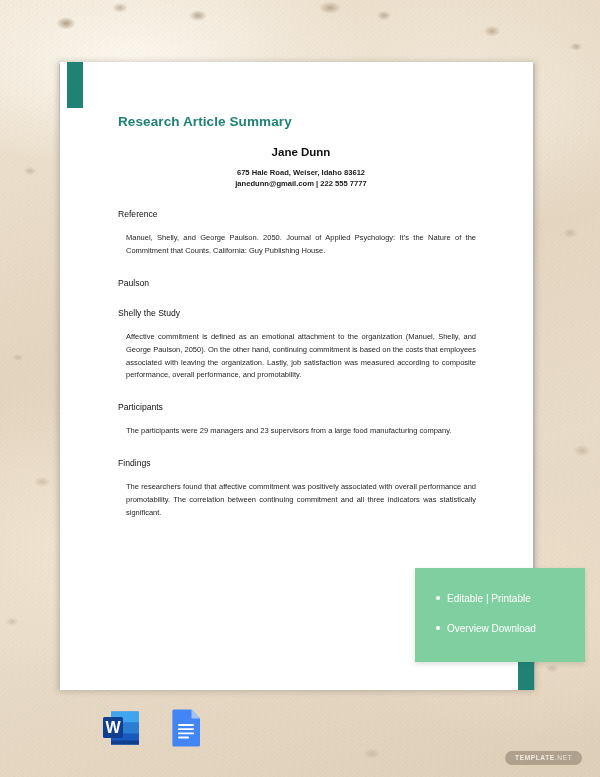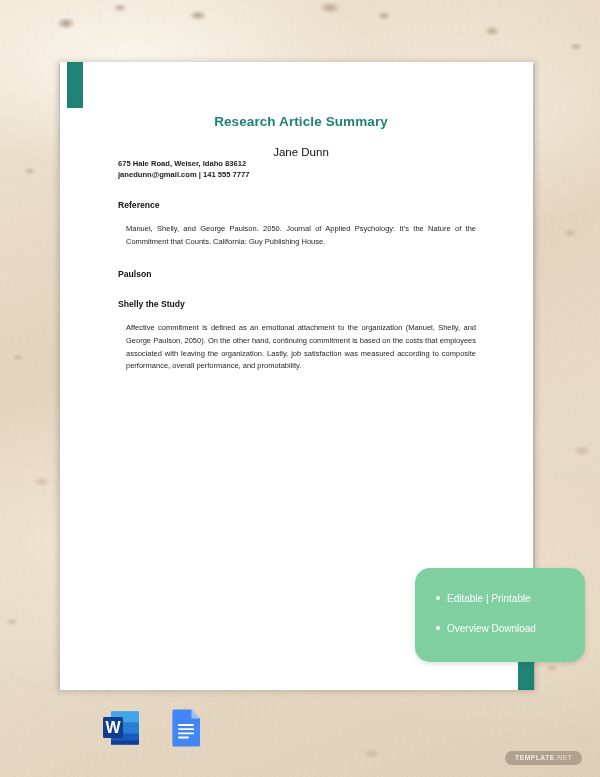--- a/index.html
+++ b/index.html
@@ -103,62 +103,62 @@
     left: 58px;
     top: 52px;
     width: 366px;
     color: #1b1b1b;
   }
 
   #doc-title {
     font-size: 13.5px;
     font-weight: bold;
     color: #1f8275;
-    text-align: center;
     letter-spacing: 0.1px;
     margin: 0 0 17px 0;
   }
   #author-name {
     font-size: 11.5px;
-    font-weight: normal;
+    font-weight: bold;
     text-align: center;
     color: #111;
-    margin: 0 0 0 0;
+    margin: 0 0 9px 0;
   }
   .author-line {
     font-size: 7.6px;
     font-weight: bold;
+    text-align: center;
     color: #1a1a1a;
     line-height: 1.45;
   }
 
   .section { margin-top: 20px; }
   .section-heading {
     font-size: 8.6px;
-    font-weight: bold;
+    font-weight: normal;
     color: #111;
     margin: 0 0 13px 0;
   }
   .section-body {
     font-size: 7.5px;
     line-height: 1.72;
     color: #262626;
     text-align: justify;
     margin: 8px;
   }
 
   
   #promo-badge {
     position: absolute;
     left: 415px;
     top: 568px;
     width: 170px;
     height: 94px;
     background: #80cfa0;
-    border-radius: 15px;
+    border-radius: 0;
     box-shadow: 0 2px 5px rgba(60,80,65,0.18);
   }
   .promo-item {
     position: absolute;
     left: 21px;
     font-size: 10px;
     color: #ffffff;
     font-weight: normal;
     white-space: nowrap;
   }
@@ -217,37 +217,45 @@
 
   <div class="accent-bar" id="accent-top-left"></div>
   <div class="accent-bar" id="accent-bottom-right"></div>
 
   <div id="doc-body">
 
     <h1 id="doc-title">Research Article Summary</h1>
 
     <div id="author-name">Jane Dunn</div>
     <div class="author-line">675 Hale Road, Weiser, Idaho 83612</div>
-    <div class="author-line">janedunn@gmail.com | 141 555 7777</div>
+    <div class="author-line">janedunn@gmail.com | 222 555 7777</div>
 
     <div class="section">
       <div class="section-heading">Reference</div>
       <p class="section-body">Manuel, Shelly, and George Paulson. 2050. Journal of Applied Psychology: It’s the Nature of the Commitment that Counts. California: Guy Publishing House.</p>
     </div>
 
     <div class="section">
       <div class="section-heading">Paulson</div>
     </div>
 
     <div class="section">
       <div class="section-heading">Shelly the Study</div>
       <p class="section-body">Affective commitment is defined as an emotional attachment to the organization (Manuel, Shelly, and George Paulson, 2050). On the other hand, continuing commitment is based on the costs that employees associated with leaving the organization. Lastly, job satisfaction was measured according to composite performance, overall performance, and promotability.</p>
     </div>
 
-
+    <div class="section">
+      <div class="section-heading">Participants</div>
+      <p class="section-body">The participants were 29 managers and 23 supervisors from a large food manufacturing company.</p>
+    </div>
+
+    <div class="section">
+      <div class="section-heading">Findings</div>
+      <p class="section-body">The researchers found that affective commitment was positively associated with overall performance and promotability. The correlation between continuing commitment and all three indicators was statistically significant.</p>
+    </div>
 
   </div>
 </div>
 
 <div id="promo-badge">
   <div class="promo-item" id="promo-item-0">
     <span class="promo-bullet"></span><span>Editable | Printable</span>
   </div>
   <div class="promo-item" id="promo-item-1">
     <span class="promo-bullet"></span><span>Overview Download</span>

